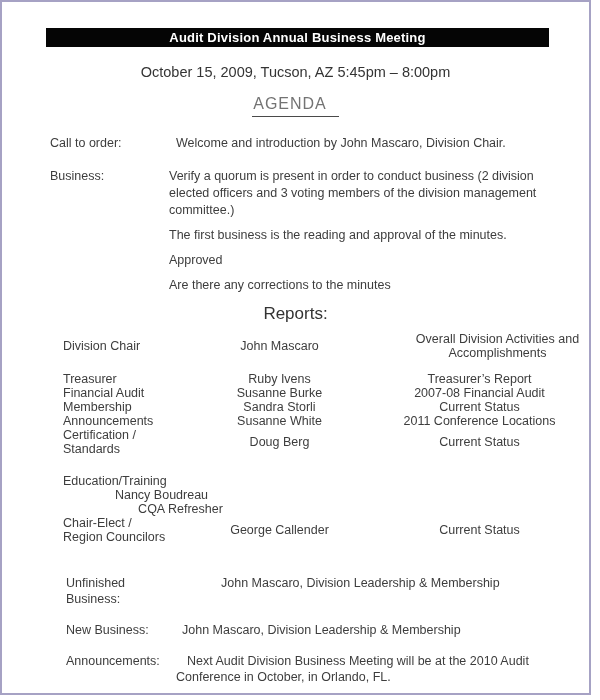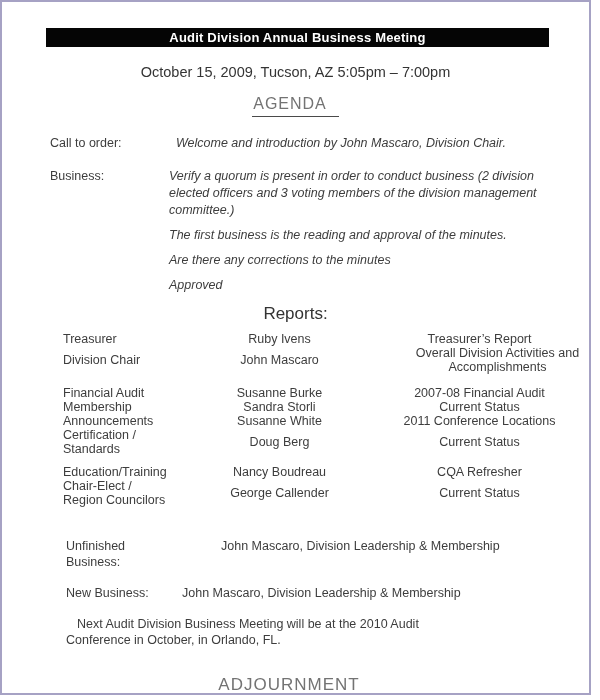--- a/index.html
+++ b/index.html
@@ -45,37 +45,37 @@
     color:#737373;
     padding:0 12px 3px 1px;
     border-bottom:1px solid #4a4a4a;
   }
   
   .agenda-list{margin-top:18px;padding-left:48px;font-size:12.5px;line-height:17px;}
   .agenda-item{display:flex;align-items:flex-start;gap:10px;}
   .agenda-item.mb16{margin-bottom:16px;}
   .agenda-item.mb10{margin-bottom:10px;}
   .item-label{width:109px;flex:none;}
-  .item-content{width:425px;font-style:italic;}
+  .item-content{width:425px;}
   .item-content .para{margin-bottom:8px;white-space:pre-line;}
   .item-content .para:last-child{margin-bottom:0;}
   .indent-sm{text-indent:7px;}
   
   .reports-heading{
     text-align:center;
     font-size:17px;color:#333333;
     line-height:20px;
     margin-bottom:8px;
     margin-top:9px;
   }
   .reports-table{font-size:12.5px;line-height:14px;padding-left:61px;}
   .trow{display:flex;align-items:flex-start;}
   .trow.mid{align-items:center;}
   .trow.mb12{margin-bottom:12px;}
-  .trow.mt9{margin-top:9px;}
+  .trow.mt9{margin-top:18px;flex-direction:column;}
   .c1{width:118px;flex:none;white-space:pre-line;}
   .c2{width:165px;flex:none;margin-left:16px;text-align:center;}
   .c3{width:235px;flex:none;text-align:center;white-space:pre-line;}
   .c3-shift{margin-left:18px;}
   
   .closing-list{margin-top:31px;padding-left:64px;font-size:12.5px;line-height:16px;}
   .closing-item{display:flex;align-items:flex-start;margin-bottom:15px;}
   .closing-item:last-child{margin-bottom:0;}
   .closing-label{width:110px;flex:none;}
   .closing-text{white-space:pre-line;}
@@ -87,59 +87,59 @@
 </style>
 </head>
 <body>
 
 <div class="page">
 
   <div class="banner">
     <span>Audit Division Annual Business Meeting</span>
   </div>
 
-  <div class="date-line">October 15, 2009, Tucson, AZ 5:05pm – 7:00pm</div>
+  <div class="date-line">October 15, 2009, Tucson, AZ 5:45pm – 8:00pm</div>
 
   <div class="center-heading">
     <span class="underlined">AGENDA</span>
   </div>
 
   <div class="agenda-list">
     <div class="agenda-item mb16">
       <div class="item-label">Call to order:</div>
       <div class="item-content">
         <div class="para indent-sm">Welcome and introduction by John Mascaro, Division Chair.</div>
       </div>
     </div>
     <div class="agenda-item mb10">
       <div class="item-label">Business:</div>
       <div class="item-content">
         <div class="para">Verify a quorum is present in order to conduct business (2 division
 elected officers and 3 voting members of the division management
 committee.)</div>
         <div class="para">The first business is the reading and approval of the minutes.</div>
+        <div class="para">Approved</div>
         <div class="para">Are there any corrections to the minutes</div>
-        <div class="para">Approved</div>
       </div>
     </div>
   </div>
 
   <div class="reports-heading">Reports:</div>
 
   <div class="reports-table">
-    <div class="trow">
-      <div class="c1">Treasurer</div>
-      <div class="c2">Ruby Ivens</div>
-      <div class="c3">Treasurer’s Report</div>
-    </div>
     <div class="trow mid mb12">
       <div class="c1">Division Chair</div>
       <div class="c2">John Mascaro</div>
       <div class="c3 c3-shift">Overall Division Activities and
 Accomplishments</div>
+    </div>
+    <div class="trow">
+      <div class="c1">Treasurer</div>
+      <div class="c2">Ruby Ivens</div>
+      <div class="c3">Treasurer’s Report</div>
     </div>
     <div class="trow">
       <div class="c1">Financial Audit</div>
       <div class="c2">Susanne Burke</div>
       <div class="c3">2007-08 Financial Audit</div>
     </div>
     <div class="trow">
       <div class="c1">Membership</div>
       <div class="c2">Sandra Storli</div>
       <div class="c3">Current Status</div>
@@ -171,20 +171,21 @@
   <div class="closing-list">
     <div class="closing-item">
       <div class="closing-label">Unfinished Business:</div>
       <div class="closing-text ct-0">John Mascaro, Division Leadership &amp; Membership</div>
     </div>
     <div class="closing-item">
       <div class="closing-label">New Business:</div>
       <div class="closing-text ct-1">John Mascaro, Division Leadership &amp; Membership</div>
     </div>
     <div class="closing-item">
+      <div class="closing-label">Announcements:</div>
       <div class="closing-text ct-2">Next Audit Division Business Meeting will be at the 2010 Audit
 Conference in October, in Orlando, FL.</div>
     </div>
   </div>
 
   <div class="adjournment-wrap">
     <span class="underlined">ADJOURNMENT</span>
   </div>
 
 </div>

